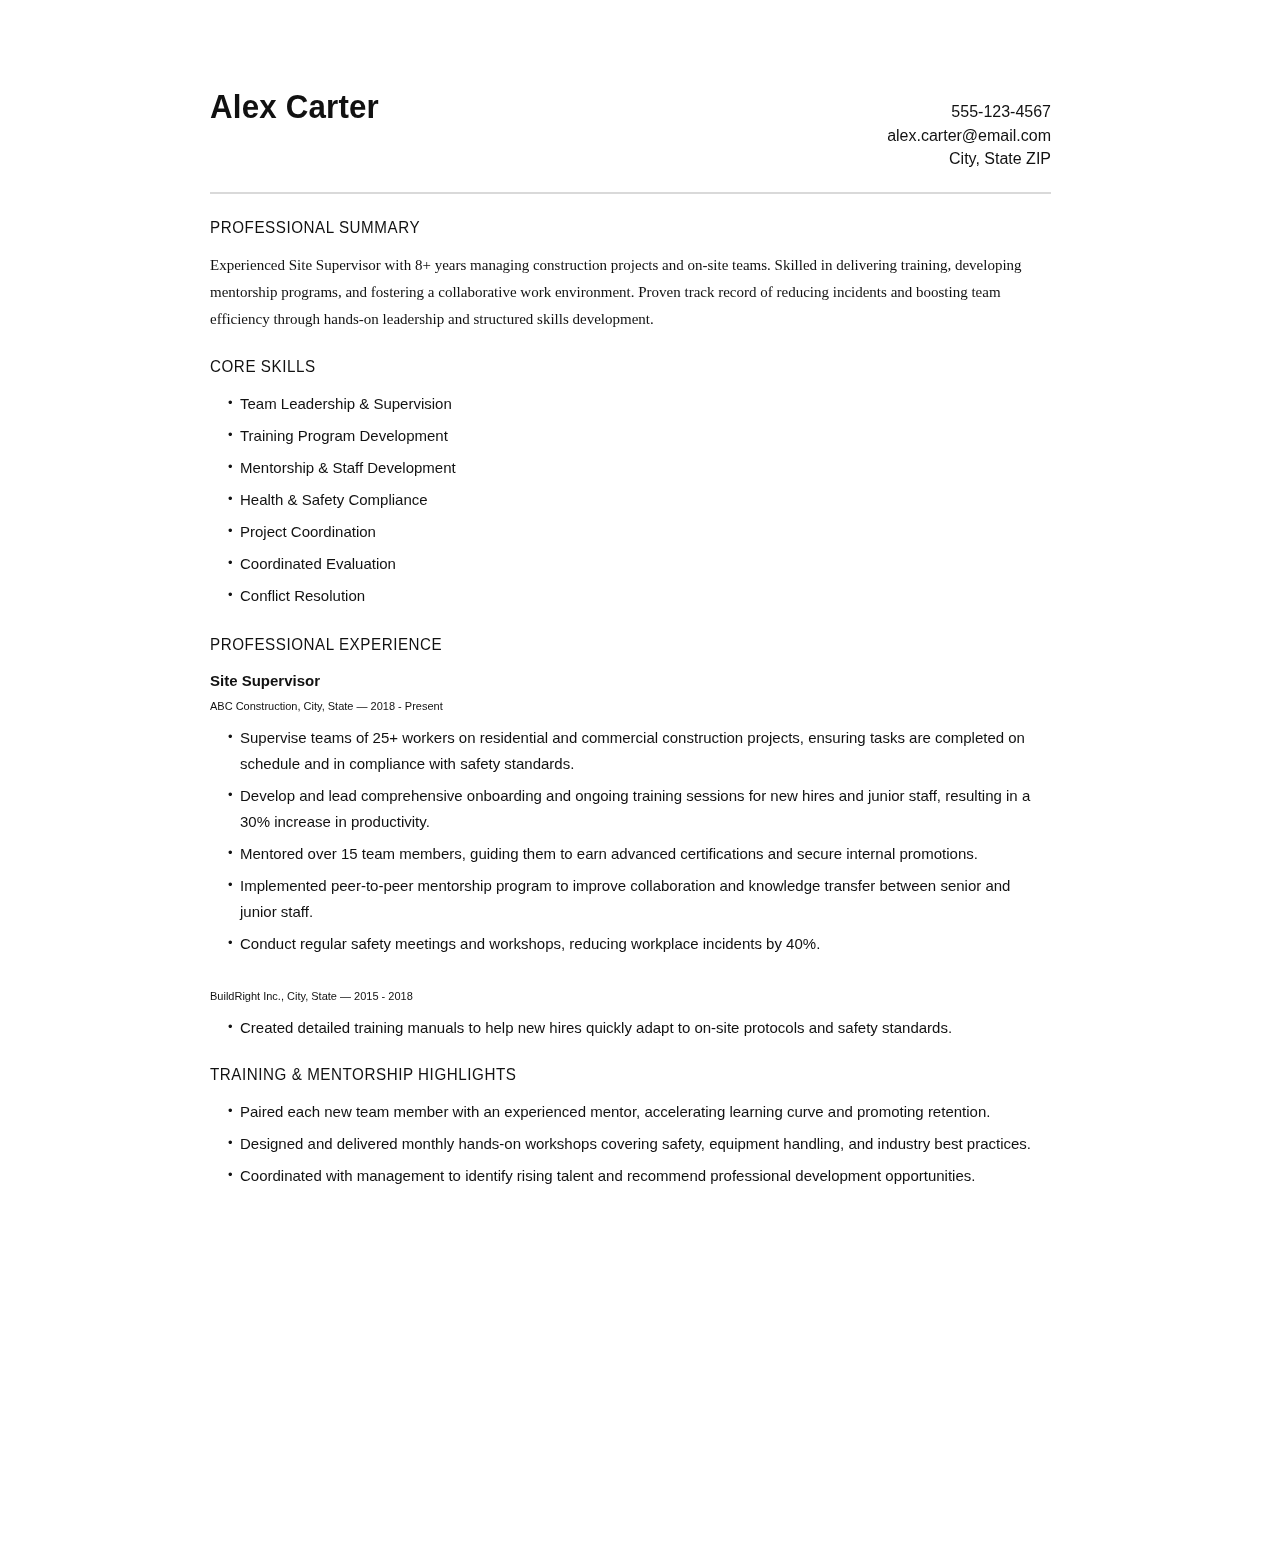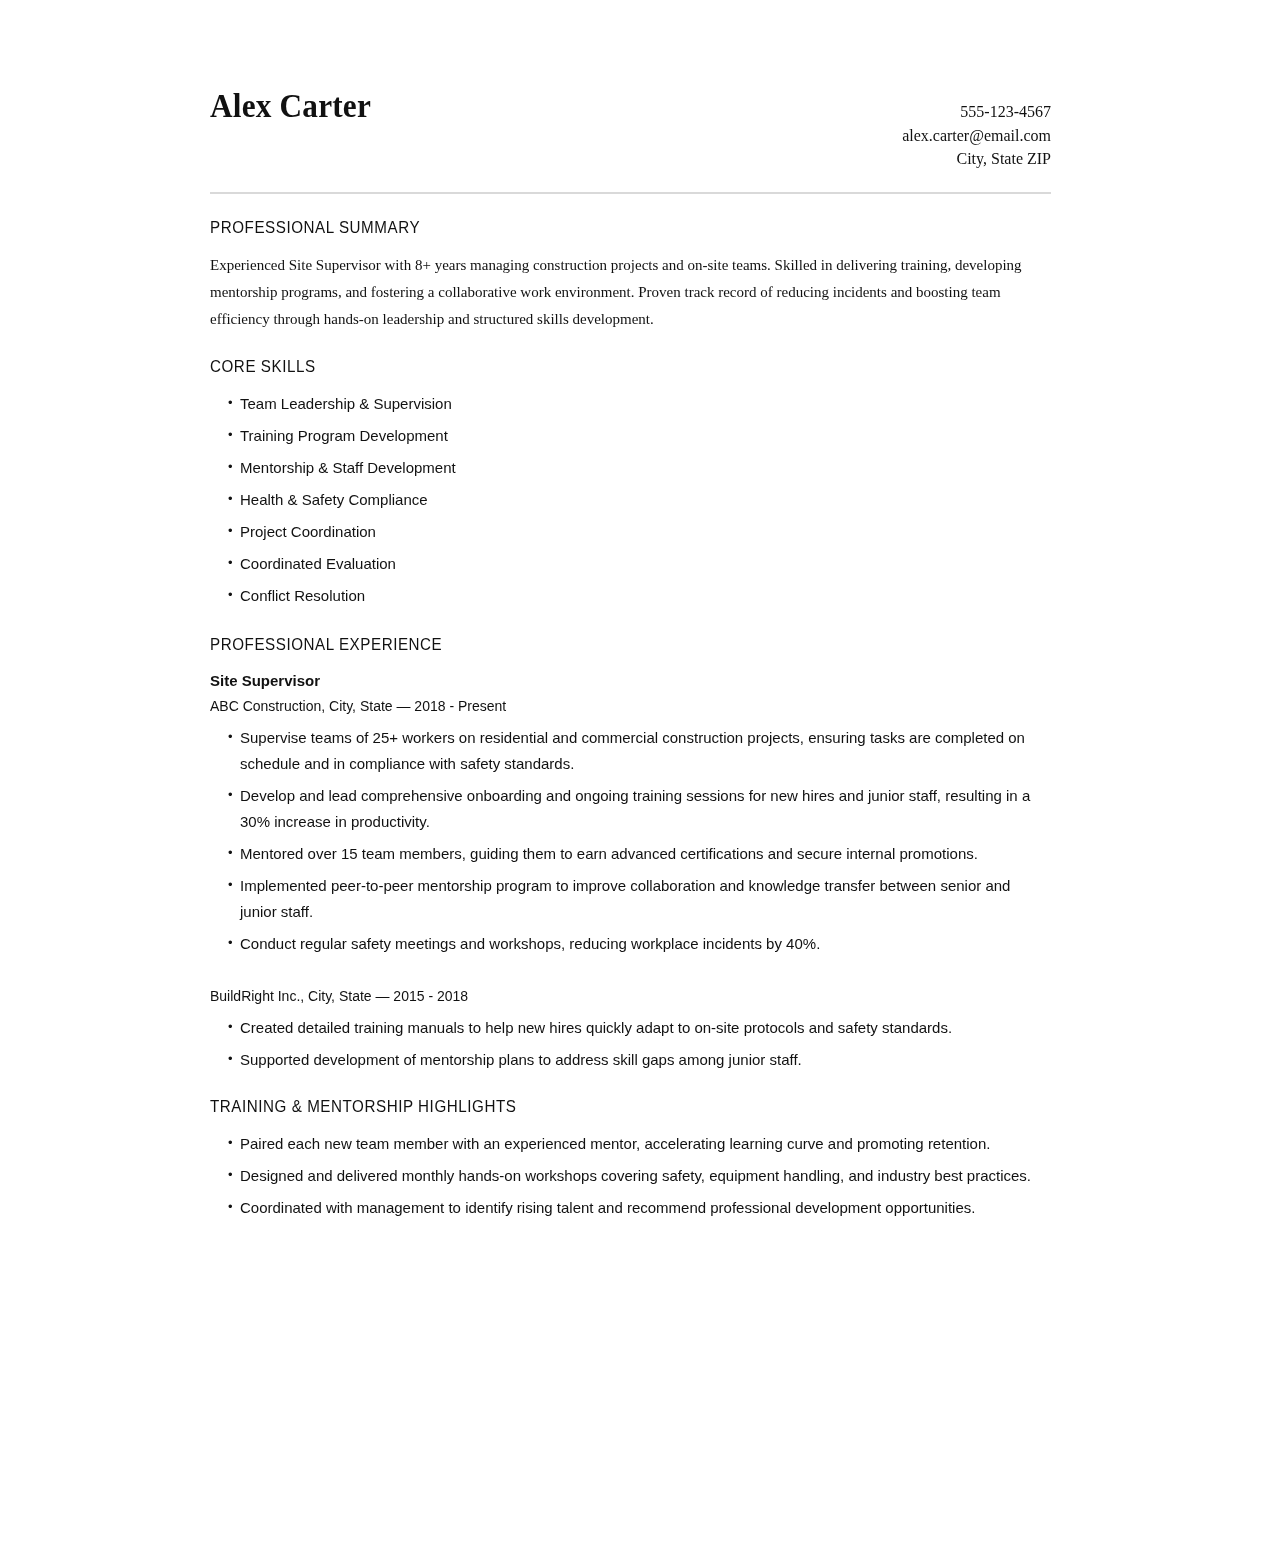--- a/index.html
+++ b/index.html
@@ -37,21 +37,20 @@
     transform-origin: left top;
     width: 108.7%;
   }
 
   
   .header {
     position: relative;
     padding-top: 80px;
     height: 108px;
     box-sizing: border-box;
-    font-family: Liberation Serif, serif;
   }
   .name {
     position: absolute;
     left: 0;
     top: 86px;
     font-size: 34px;
     font-weight: bold;
     letter-spacing: 0.2px;
     line-height: 40px;
     white-space: nowrap;
@@ -125,21 +124,21 @@
   ul.skills > li { margin-bottom: 6px; }
 
   .job { margin-top: 0; }
   .job-title {
     font-size: 15px;
     font-weight: bold;
     line-height: 24px;
     margin: 0;
   }
   .job-meta {
-    font-size: 14px;
+    font-size: 11px;
     line-height: 26px;
     margin: 0 0 6px 0;
   }
 
   .gap-summary  { height: 22px; }
   .gap-skills   { height: 18px; }
   .gap-job      { height: 20px; }
   .gap-train    { height: 16px; }
 </style>
 </head>
@@ -210,21 +209,20 @@
             <li>Conduct regular safety meetings and workshops, reducing workplace incidents by 40%.</li>
           </ul>
         </div>
 
         <div class="gap-job"></div>
 
         <div class="job">
           <p class="job-meta">BuildRight Inc., City, State — 2015 - 2018</p>
           <ul class="bullets">
             <li>Created detailed training manuals to help new hires quickly adapt to on-site protocols and safety standards.</li>
-            <li>Supported development of mentorship plans to address skill gaps among junior staff.</li>
           </ul>
         </div>
       </div>
 
       <div class="gap-train"></div>
 
       <div class="section">
         <div class="section-title-wrap">
           <h2 class="section-title">
             <span class="cond">TRAINING &amp; MENTORSHIP HIGHLIGHTS</span>

